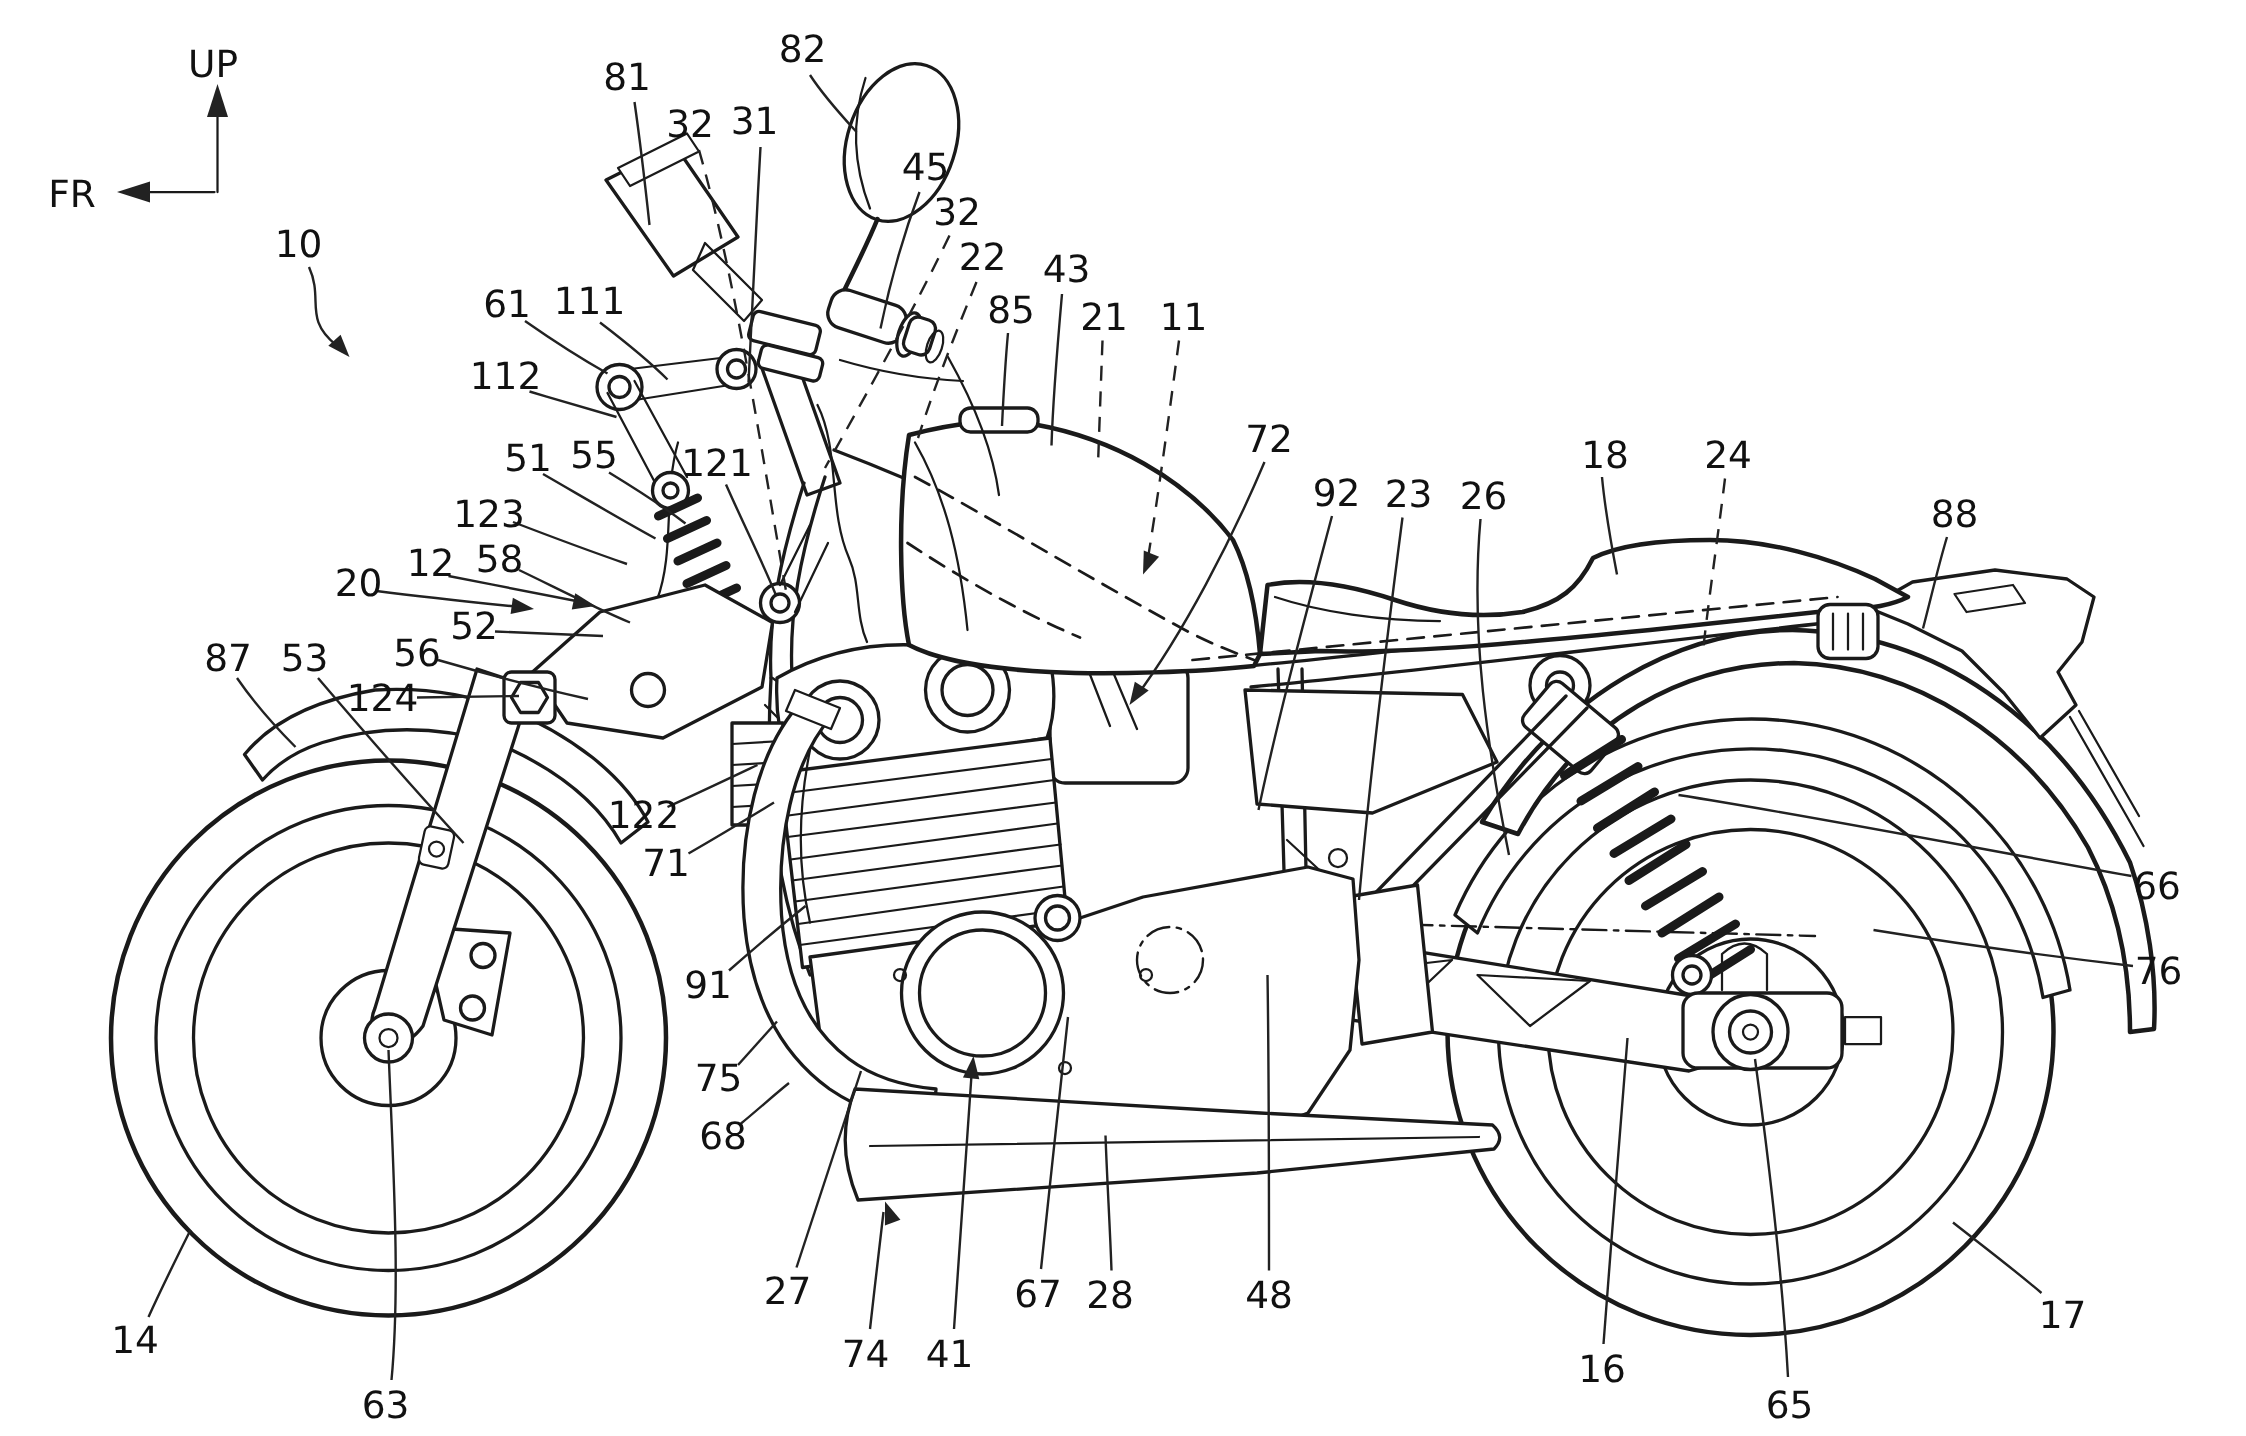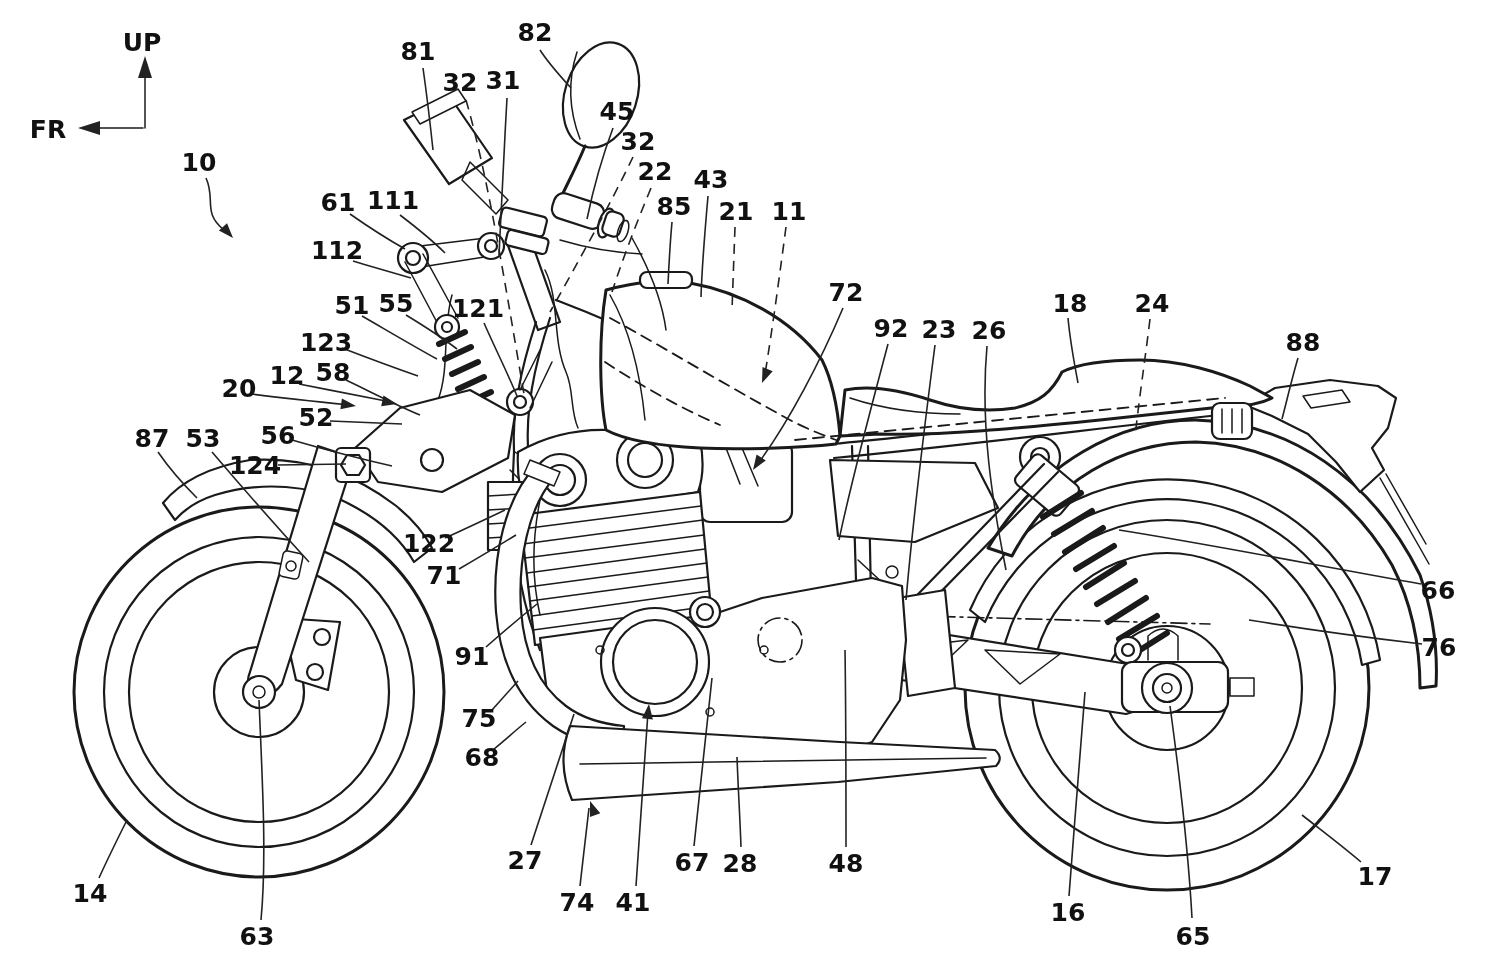--- a/index.html
+++ b/index.html
@@ -1,17 +1,17 @@
 <!DOCTYPE html>
 <html><head>
 <meta charset="utf-8">
 <style>
   html,body{margin:0;padding:0;background:#ffffff;}
   .stage{position:relative;width:1497px;height:957px;background:#ffffff;overflow:hidden;
-         font-family:"DejaVu Sans","Liberation Sans",sans-serif;font-weight:bold;}
+         font-family:"DejaVu Sans","Liberation Sans",sans-serif;}
   svg{display:block;width:1497px;height:957px;}
   .art{stroke:#1a1a1a;fill:none;stroke-width:2.2;stroke-linecap:round;stroke-linejoin:round;}
   .w{fill:#ffffff;}
   .bold{stroke-width:3;}
   .thin{stroke-width:1.5;}
   .dash{stroke-dasharray:11 7;stroke-width:1.8;}
   .dashdot{stroke-dasharray:16 5 3 5;stroke-width:1.6;}
   .coil{stroke-width:6;}
   .ref-num{font-family:"DejaVu Sans","Liberation Sans",sans-serif;font-size:25px;fill:#111111;
            text-anchor:middle;stroke:none;}

